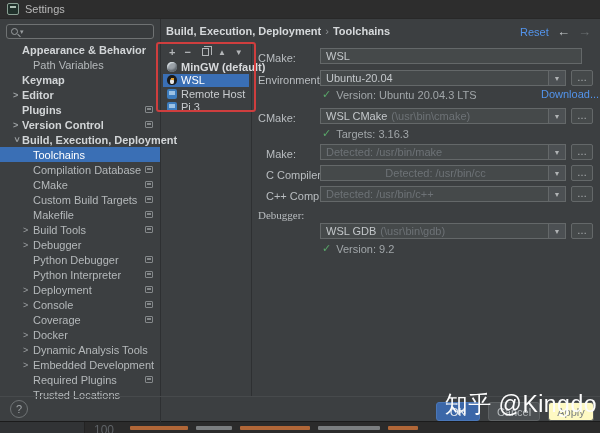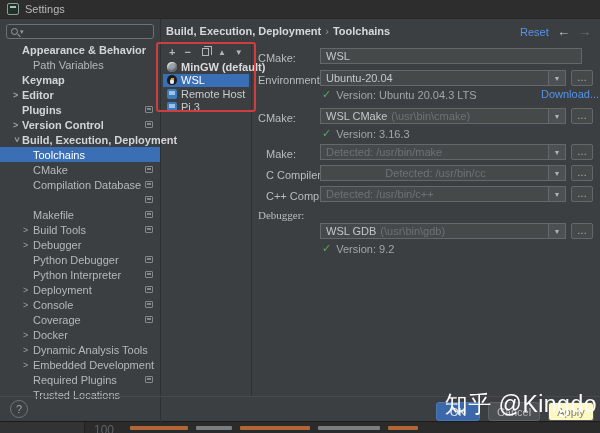--- a/index.html
+++ b/index.html
@@ -121,28 +121,29 @@
           <span class="badge"></span>
         </div>
         <div class="tree-row lvl0 bold">
           <span class="chev down">&gt;</span>
           <span>Build, Execution, Deployment</span>
         </div>
         <div class="tree-row lvl1 sel">
           <span>Toolchains</span>
         </div>
         <div class="tree-row lvl1">
+          <span>Compilation Database</span>
+          <span class="badge"></span>
+        </div>
+        <div class="tree-row lvl1">
           <span>CMake</span>
           <span class="badge"></span>
         </div>
         <div class="tree-row lvl1">
-          <span>Compilation Database</span>
-          <span class="badge"></span>
-        </div>
-        <div class="tree-row lvl1">
+          <span>Custom Build Targets</span>
           <span class="badge"></span>
         </div>
         <div class="tree-row lvl1">
           <span>Makefile</span>
           <span class="badge"></span>
         </div>
         <div class="tree-row lvl1">
           <span class="chev">&gt;</span>
           <span>Build Tools</span>
           <span class="badge"></span>
@@ -249,21 +250,21 @@
 
     <div class="flabel" style="left:258px; top:112px;">CMake:</div>
     <div class="combo" style="left:320px; top:108px; width:246px;">
       <span class="val">WSL CMake</span>
       <span class="dim">(\usr\bin\cmake)</span>
       <span class="combo-arrow">▼</span>
     </div>
     <div class="browse" style="left:571px; top:108px;">…</div>
     <div class="vline" style="left:322px; top:127px;">
       <span class="check">✓</span>
-      <span>Version: 3.16.3</span>
+      <span>Targets: 3.16.3</span>
     </div>
 
     <div class="flabel" style="left:266px; top:148px;">Make:</div>
     <div class="combo alldim" style="left:320px; top:144px; width:246px;">
       <span class="val">Detected: /usr/bin/make</span>
       <span class="combo-arrow">▼</span>
     </div>
     <div class="browse" style="left:571px; top:144px;">…</div>
 
     <div class="flabel" style="left:266px; top:169px;">C Compiler:</div>

